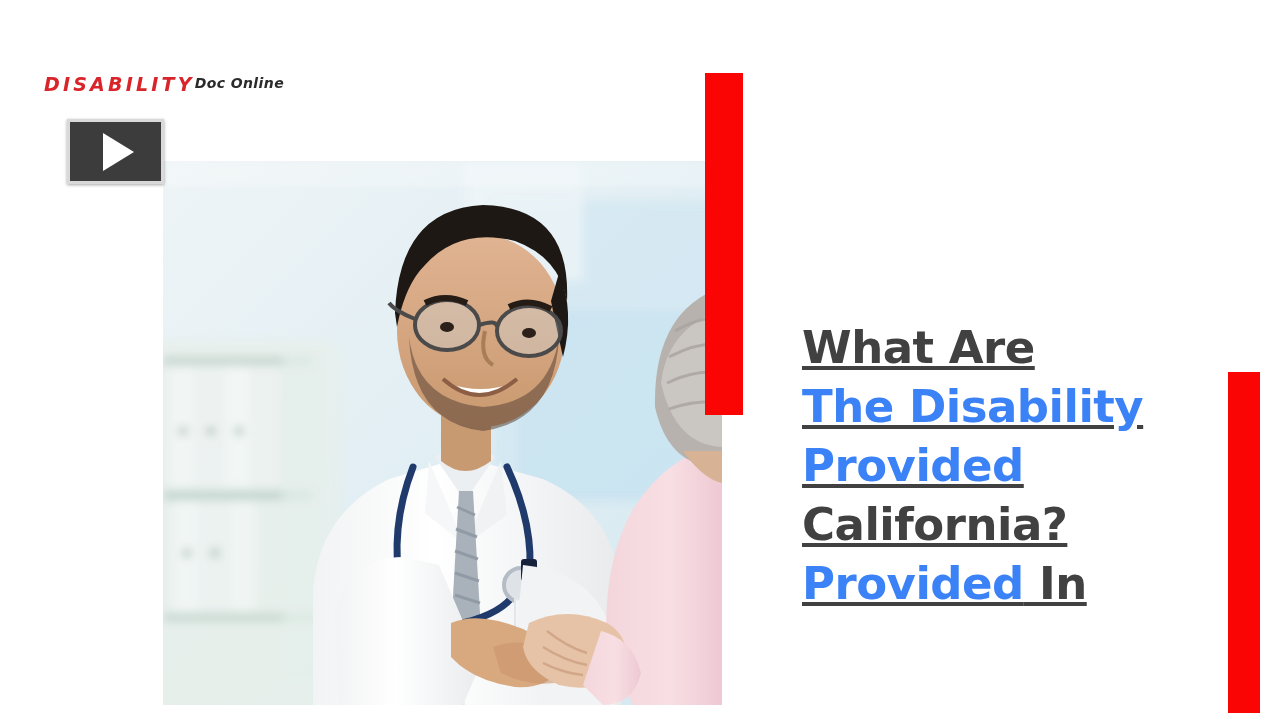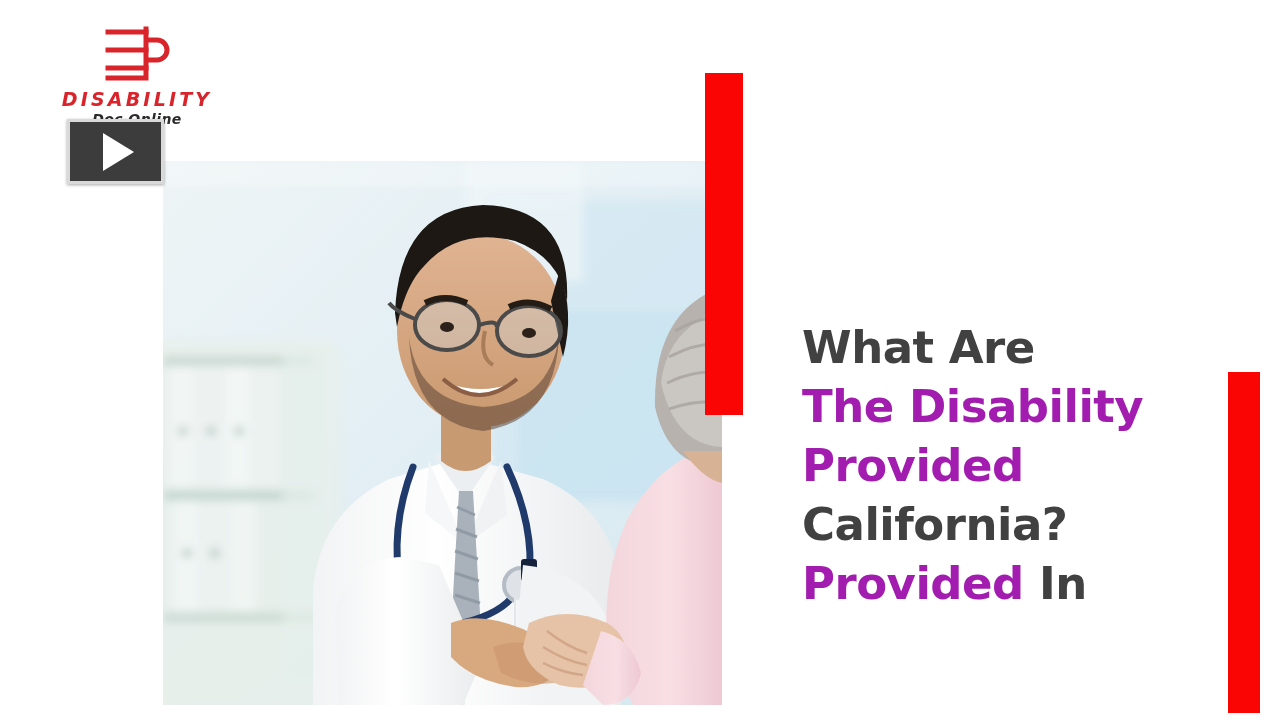--- a/index.html
+++ b/index.html
@@ -7,23 +7,23 @@
   body {
     background:#ffffff;
     font-family:"Liberation Sans", sans-serif;
     position:relative;
   }
 
   .slide { position:absolute; inset:0; background:#ffffff; }
 
   
   .logo-block {
-    position:absolute; left:52px; top:26px;
+    position:absolute; left:44px; top:26px;
     width:170px; height:110px;
-    display:flex; flex-direction:column; align-items:center;
+    display:flex; flex-direction:row; align-items:center;
   }
   .logo-mark { width:66px; height:58px; display:block; }
   .logo-word {
     margin-top:6px;
     font-family:"DejaVu Sans", sans-serif;
     font-style:italic; font-weight:bold;
     font-size:19px; letter-spacing:3.2px;
     color:#d8242a;
     white-space:nowrap;
     line-height:1;
@@ -84,22 +84,23 @@
   .headline {
     position:absolute; left:802px; top:318px;
     width:420px;
     font-family:"DejaVu Sans", sans-serif;
     font-weight:bold;
     font-size:45px;
     line-height:59px;
     letter-spacing:-0.5px;
     color:#414141;
     z-index:4;
-  }
-  .headline .hl-red { color:#a21caf; }
+    text-decoration:underline;
+  }
+  .headline .hl-red { color:#3b82f6; }
   .headline .hl-dark { color:#414141; }
   .headline .hl-line { display:block; white-space:nowrap; }
 </style>
 </head>
 <body>
 
 <div class="slide">
 
   <div class="logo-block">
     <svg class="logo-mark" viewBox="0 0 66 58">

